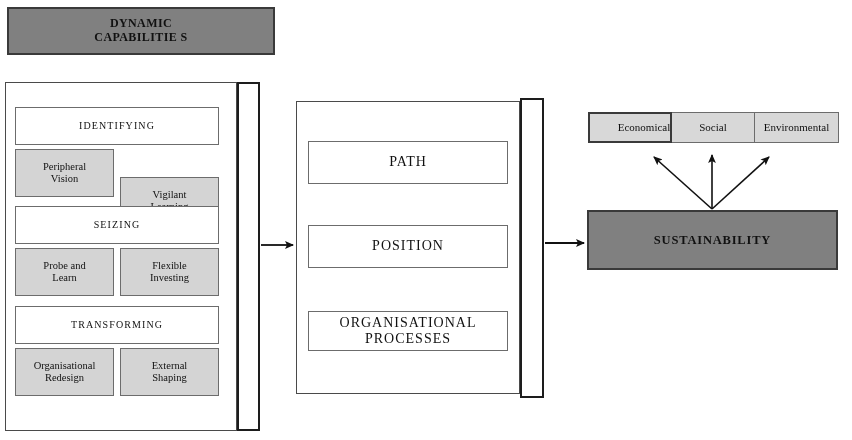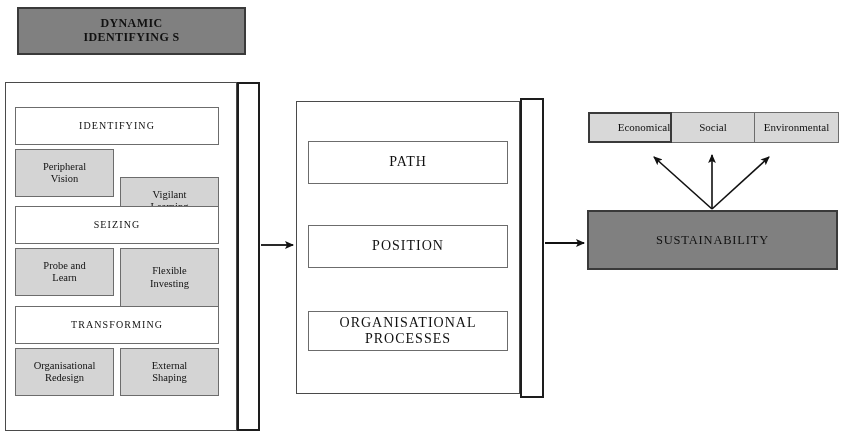--- a/index.html
+++ b/index.html
@@ -23,28 +23,27 @@
     justify-content: center;
     text-align: center;
     line-height: 1.15;
     color: #111111;
   }
 
   
   .header-band {
     left: 7px;
     top: 7px;
-    width: 229px;
+    width: 268px;
     height: 48px;
     background: #808080;
     border: 2px solid #3a3a3a;
     font-weight: bold;
     font-size: 12px;
     letter-spacing: 0.4px;
-    margin-left: 10px;
   }
 
   
   .left-frame {
     left: 5px;
     top: 82px;
     width: 232px;
     height: 349px;
     background: #ffffff;
     border: 1.5px solid #4a4a4a;
@@ -106,21 +105,21 @@
   .pillar-2 { border: 1.5px solid #6c6c6c; border-left: none; }
   .pillar-3 { border: 1.5px solid #6c6c6c; border-left: none; }
 
   .sustainability {
     left: 587px;
     top: 210px;
     width: 251px;
     height: 60px;
     background: #808080;
     border: 2px solid #3a3a3a;
-    font-weight: normal;
+    font-weight: bold;
     font-size: 12.5px;
     letter-spacing: 0.8px;
   }
 
   svg.overlay {
     position: absolute;
     left: 0;
     top: 0;
     width: 852px;
     height: 440px;
@@ -128,21 +127,21 @@
   }
 </style>
 </head>
 <body>
 
 <div id="canvas">
 
   <div class="box header-band">
     <div>
       <span>DYNAMIC</span><br>
-      <span>IDENTIFYING S</span>
+      <span>CAPABILITIE S</span>
     </div>
   </div>
 
   <div class="box left-frame"></div>
   <div class="box left-bar"></div>
 
   <div class="box cap-title" style="left:15px; top:107px; width:204px; height:38px;">IDENTIFYING</div>
   <div class="box cap-cell" style="left:15px; top:149px; width:99px; height:48px;">
     <div>
       <span>Peripheral</span><br>
@@ -156,21 +155,21 @@
     </div>
   </div>
 
   <div class="box cap-title" style="left:15px; top:206px; width:204px; height:38px;">SEIZING</div>
   <div class="box cap-cell" style="left:15px; top:248px; width:99px; height:48px;">
     <div>
       <span>Probe and</span><br>
       <span>Learn</span>
     </div>
   </div>
-  <div class="box cap-cell" style="left:120px; top:248px; width:99px; height:59px;">
+  <div class="box cap-cell" style="left:120px; top:248px; width:99px; height:48px;">
     <div>
       <span>Flexible</span><br>
       <span>Investing</span>
     </div>
   </div>
 
   <div class="box cap-title" style="left:15px; top:306px; width:204px; height:38px;">TRANSFORMING</div>
   <div class="box cap-cell" style="left:15px; top:348px; width:99px; height:48px;">
     <div>
       <span>Organisational</span><br>

